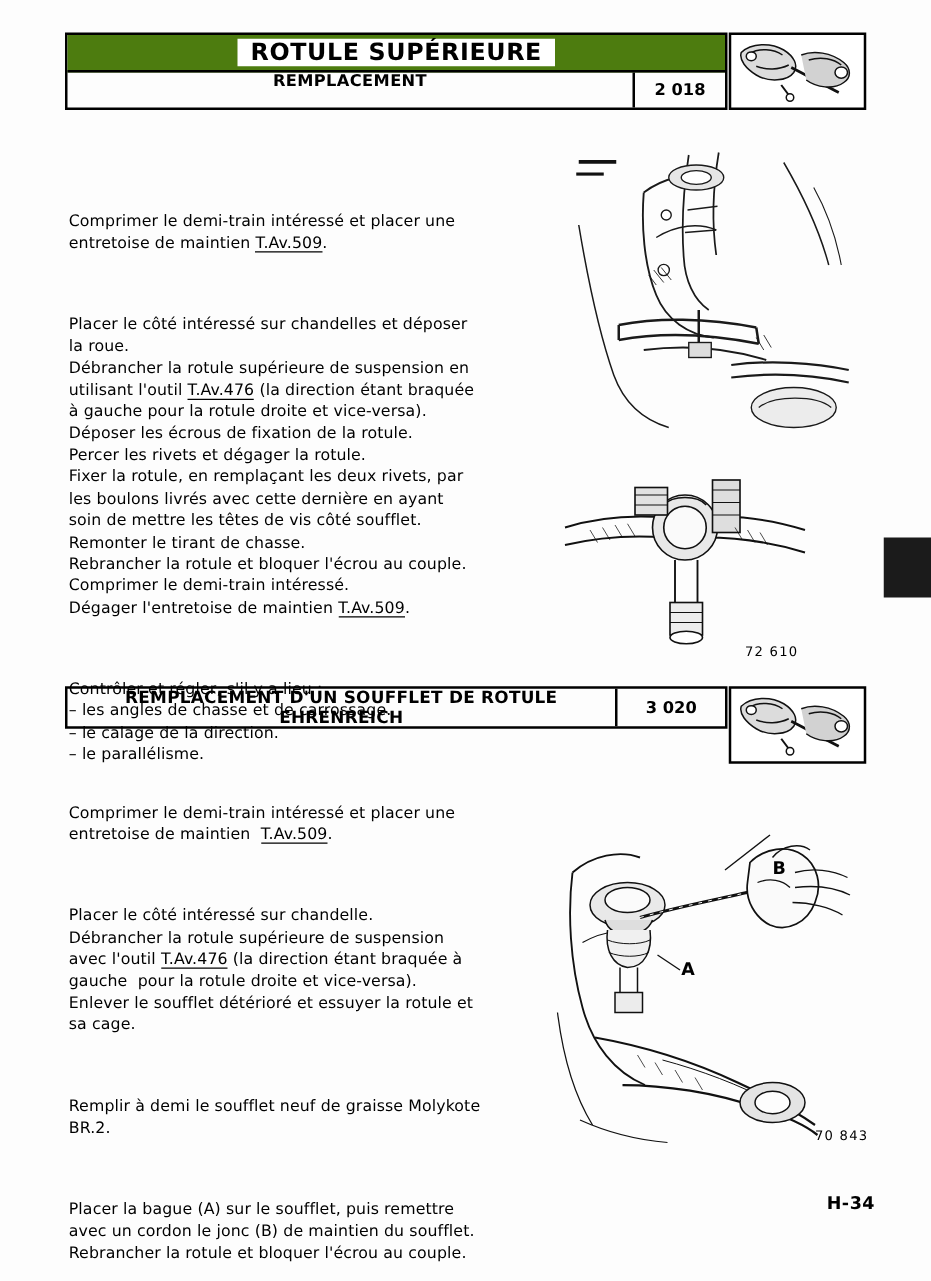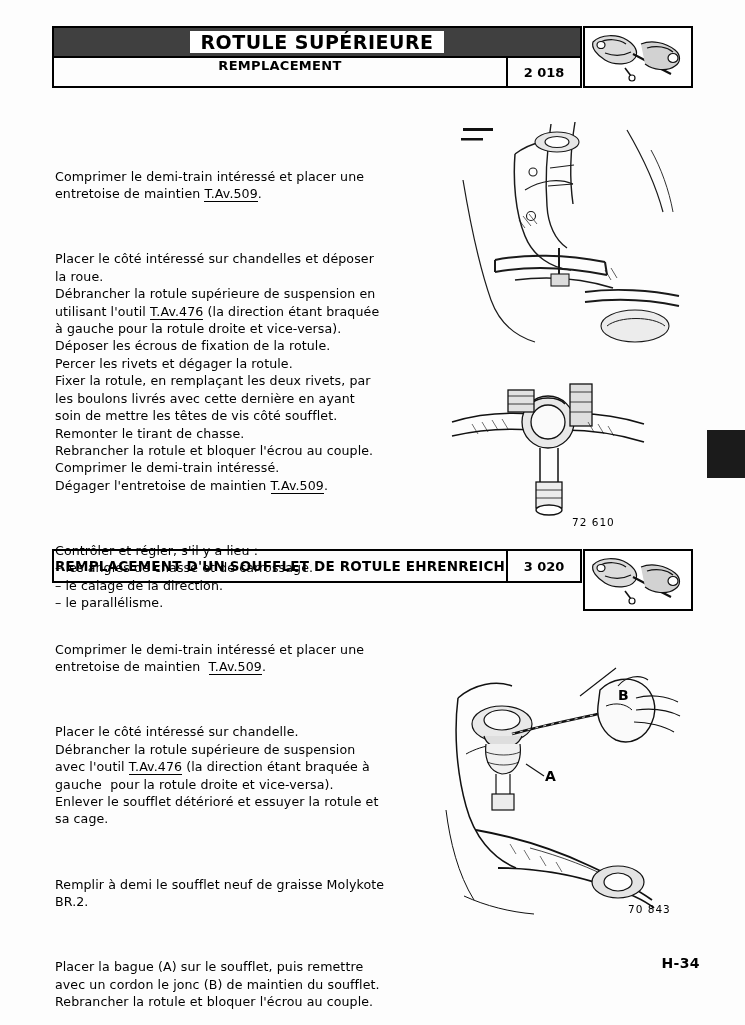--- a/index.html
+++ b/index.html
@@ -30,21 +30,21 @@
     box-sizing: border-box;
   }
   #header-main {
     left: 52px;
     top: 26px;
     width: 530px;
     height: 62px;
   }
   .hdr-title-row {
     height: 30px;
-    background: #404040;
+    background: #4d7c0f;
     border-bottom: 2px solid #000;
     display: flex;
     align-items: center;
     justify-content: center;
     box-sizing: border-box;
   }
   .hdr-title-row .title {
     font-weight: bold;
     font-size: 19px;
     letter-spacing: 0.5px;
@@ -106,21 +106,21 @@
     align-items: center;
   }
   #header-second .sub {
     flex: 1;
     text-align: center;
     font-weight: bold;
     font-size: 13.5px;
     letter-spacing: 0.2px;
   }
   #header-second .code {
-    width: 74px;
+    width: 88px;
     border-left: 2px solid #000;
     height: 100%;
     display: flex;
     align-items: center;
     justify-content: center;
     font-weight: bold;
     font-size: 13px;
     box-sizing: border-box;
   }
 
@@ -143,20 +143,21 @@
     position: absolute;
   }
   #fig-top { left: 455px; top: 120px; width: 235px; height: 235px; }
   #fig-mid { left: 448px; top: 360px; width: 200px; height: 170px; }
   #fig-bottom { left: 440px; top: 660px; width: 255px; height: 260px; }
 
   .fig-caption {
     position: absolute;
     font-size: 10.5px;
     letter-spacing: 1px;
+    margin-left: 24px;
   }
   #cap-mid { left: 572px; top: 516px; }
   #cap-bottom { left: 628px; top: 903px; }
 
   .fig-label {
     position: absolute;
     font-weight: bold;
     font-size: 14px;
   }
   #label-b { left: 618px; top: 687px; }

